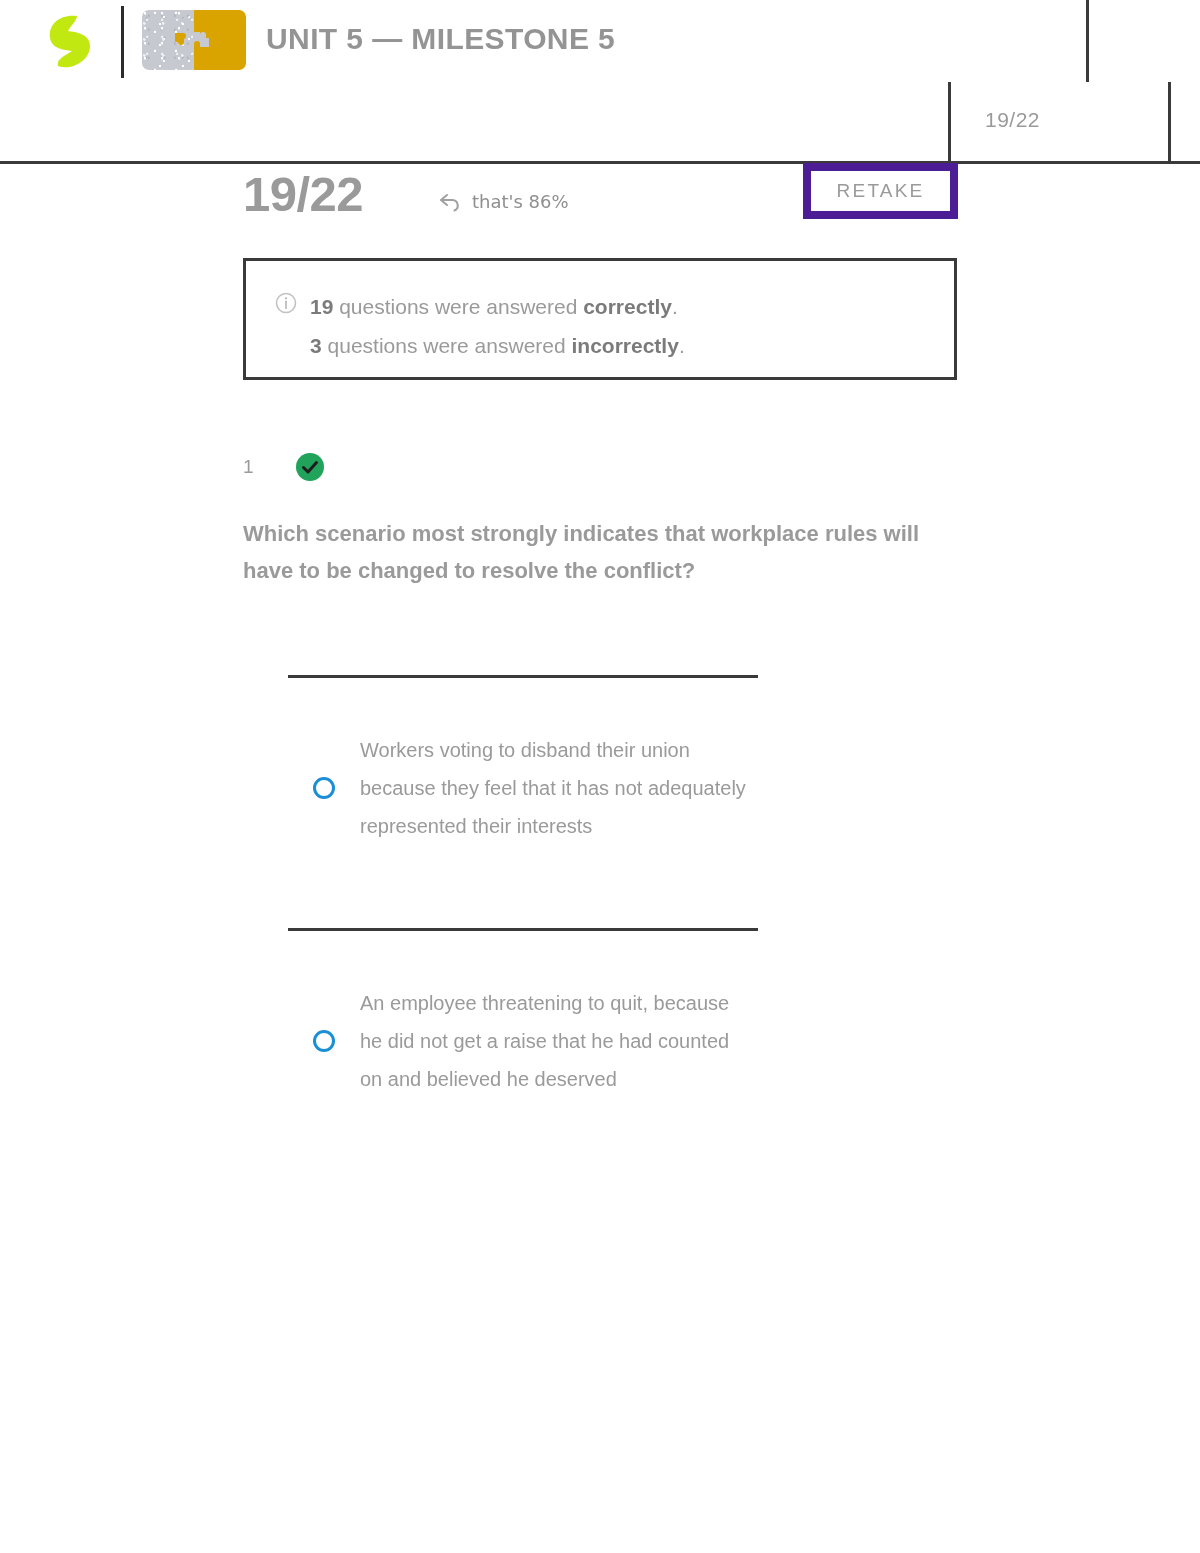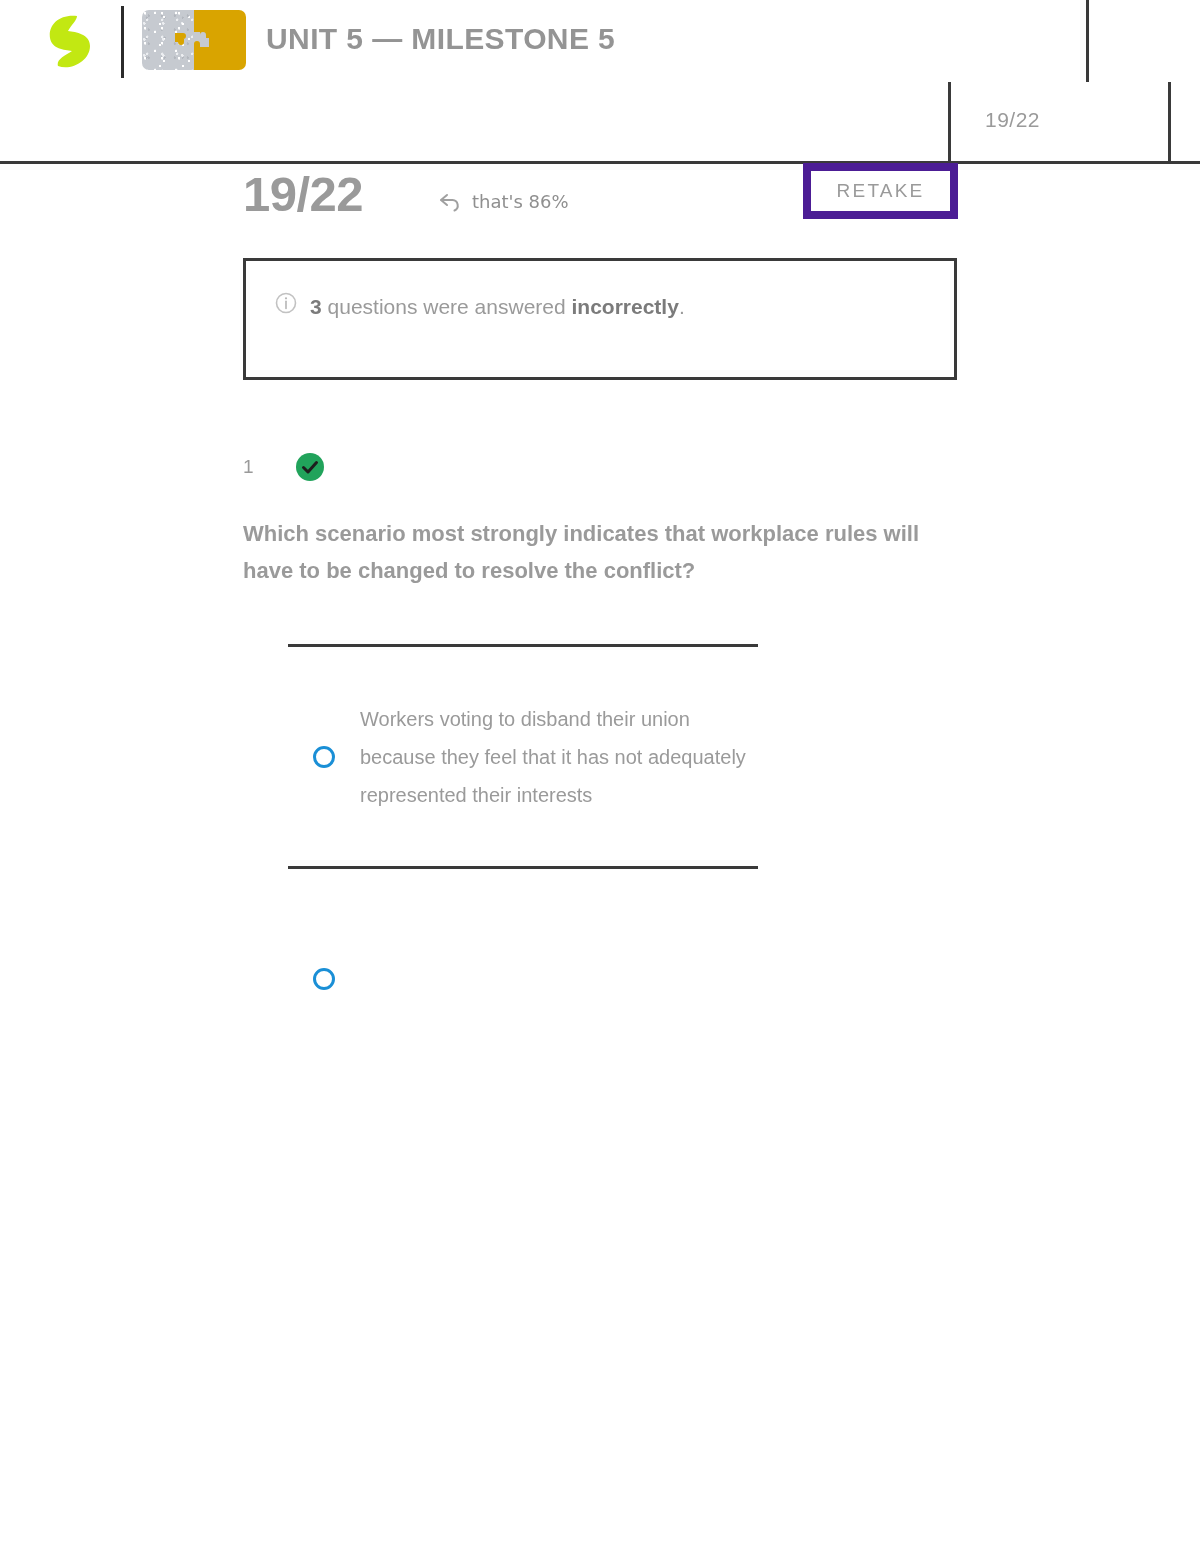--- a/index.html
+++ b/index.html
@@ -208,20 +208,21 @@
     left: 288px; top: 644px;
     width: 470px;
   }
   .option {
     position: relative;
     border-top: 3px solid #3a3a3a;
     display: flex;
     align-items: center;
     min-height: 222px;
     box-sizing: border-box;
+    margin-top: 31px;
   }
   .radio {
     width: 24px; height: 24px;
     flex: 0 0 24px;
     margin-left: 24px;
     margin-right: 24px;
   }
   .option-text {
     font-size: 20px;
     line-height: 38px;
@@ -275,20 +276,23 @@
 <div class="retake-btn">RETAKE</div>
 
 <div class="info-box">
   <svg class="info-icon" viewBox="0 0 22 22">
     <circle cx="11" cy="11" r="9.5" fill="none" stroke="#c2c2c2" stroke-width="1.6"></circle>
     <circle cx="11" cy="6.3" r="1.1" fill="#b5b5b5"></circle>
     <path d="M11 9.3 v7.2" stroke="#b5b5b5" stroke-width="1.6" stroke-linecap="round"></path>
   </svg>
   <div class="info-lines">
     <div class="info-line">
+      <b>19</b><span> questions were answered </span><b>correctly</b><span>.</span>
+    </div>
+    <div class="info-line">
       <b>3</b><span> questions were answered </span><b>incorrectly</b><span>.</span>
     </div>
   </div>
 </div>
 
 <div class="q-head">
   <span class="q-number">1</span>
   <svg class="q-status" viewBox="0 0 30 30">
     <circle cx="15" cy="15" r="14" fill="#21a35b"></circle>
     <path d="M8.5 15.5 L13 20 L21.5 10.5" fill="none" stroke="#1d1d1d" stroke-width="3" stroke-linecap="round" stroke-linejoin="round"></path>
@@ -304,15 +308,16 @@
       <circle cx="12" cy="12" r="9.5" fill="none" stroke="#1a8fd6" stroke-width="3"></circle>
     </svg>
     <div class="option-text">Workers voting to disband their union because they feel that it has not adequately represented their interests</div>
   </div>
 
 
   <div class="option">
     <svg class="radio" viewBox="0 0 24 24">
       <circle cx="12" cy="12" r="9.5" fill="none" stroke="#1a8fd6" stroke-width="3"></circle>
     </svg>
+    <div class="option-text">An employee threatening to quit, because he did not get a raise that he had counted on and believed he deserved</div>
   </div>
 
 </div>
 
 </body></html>

